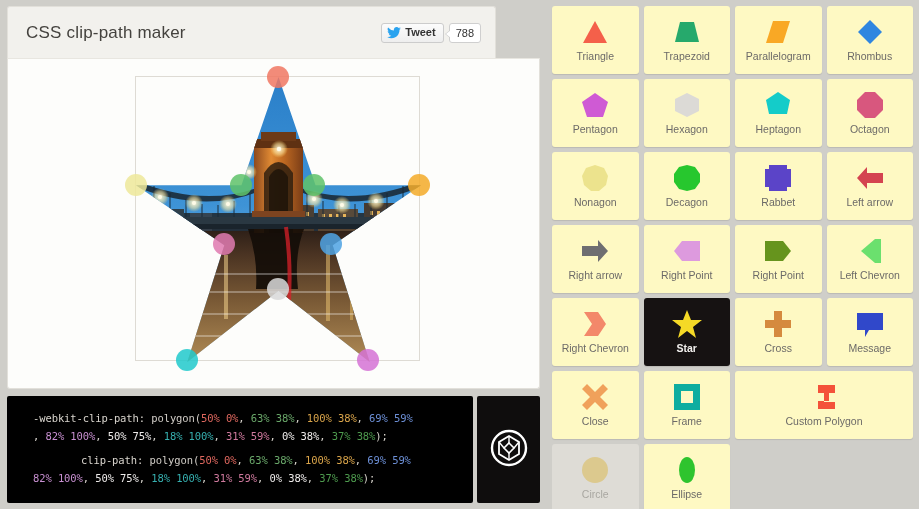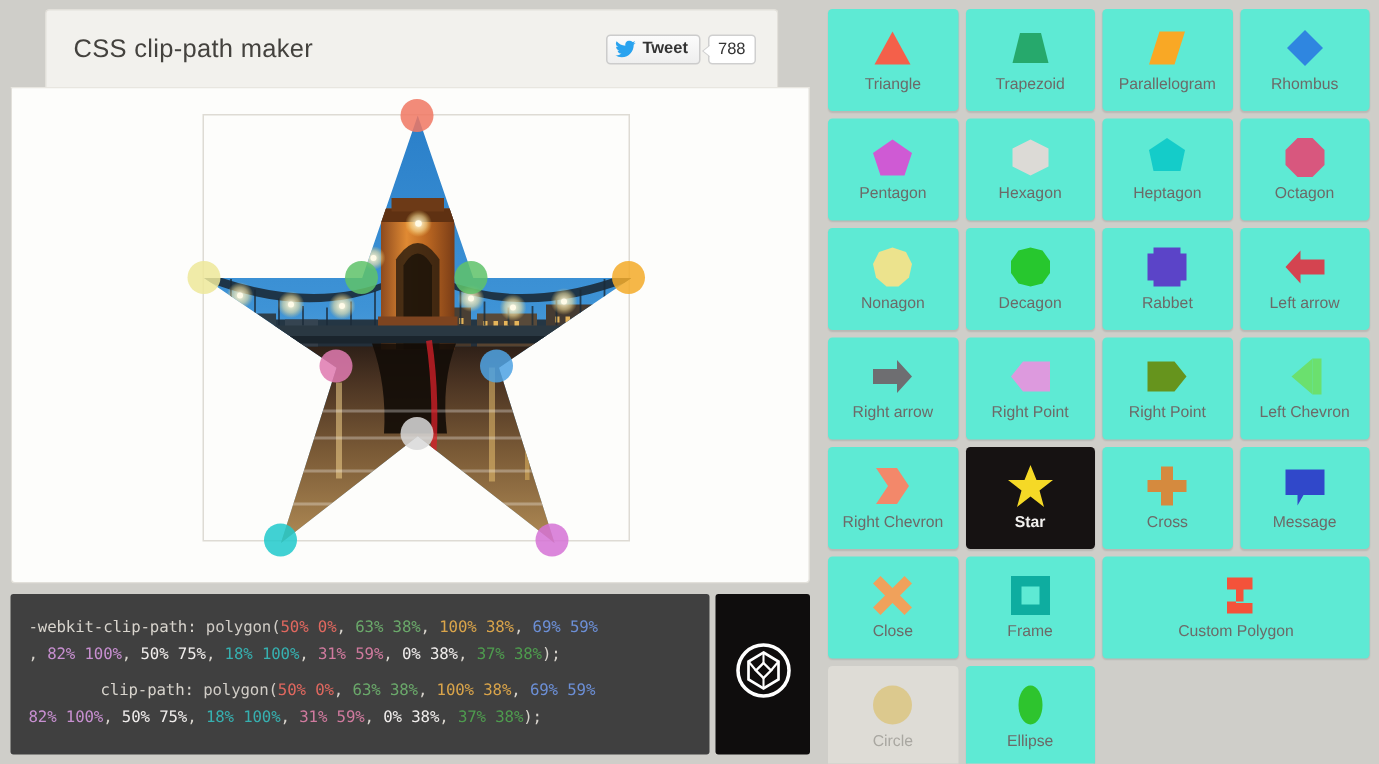--- a/index.html
+++ b/index.html
@@ -31,21 +31,20 @@
     left: 7px; top: 6px;
     width: 489px; height: 52px;
     background: #f2f1ed;
     border: 1px solid #e2e0da;
     border-bottom: none;
     border-radius: 3px 3px 0 0;
     display: flex;
     align-items: center;
     justify-content: space-between;
     padding: 0 14px 0 18px;
-    margin-left: 23px;
   }
   #page-title {
     font-size: 17px;
     color: #44423e;
     letter-spacing: .2px;
     font-weight: 400;
     white-space: nowrap;
   }
   #tweet-wrap {
     display: flex;
@@ -136,23 +135,23 @@
     margin-top: -11px;
     opacity: .86;
     cursor: move;
   }
 
   
   #code-panel {
     position: absolute;
     left: 7px; top: 396px;
     width: 466px; height: 107px;
-    background: #404040;
+    background: #000000;
     border-radius: 2px;
-    padding: 13px 12px 0 12px;
+    padding: 13px 12px 0 26px;
     overflow: hidden;
   }
   .code-line {
     font-family: "DejaVu Sans Mono", "Liberation Mono", monospace;
     font-size: 10.5px;
     line-height: 18px;
     color: #e9e6e2;
     white-space: nowrap;
     letter-spacing: -0.1px;
   }
@@ -177,21 +176,21 @@
     width: 371px; height: 509px;
     padding: 6px 6px 0 4px;
   }
   #shape-grid {
     display: grid;
     grid-template-columns: repeat(4, 1fr);
     grid-auto-rows: 68px;
     gap: 5px 5px;
   }
   .shape-card {
-    background: #5eead4;
+    background: #fef9c3;
     border-radius: 3px;
     box-shadow: 0 1px 1px rgba(0,0,0,.10);
     display: flex;
     flex-direction: column;
     align-items: center;
     justify-content: center;
     cursor: pointer;
     position: relative;
     overflow: hidden;
   }

